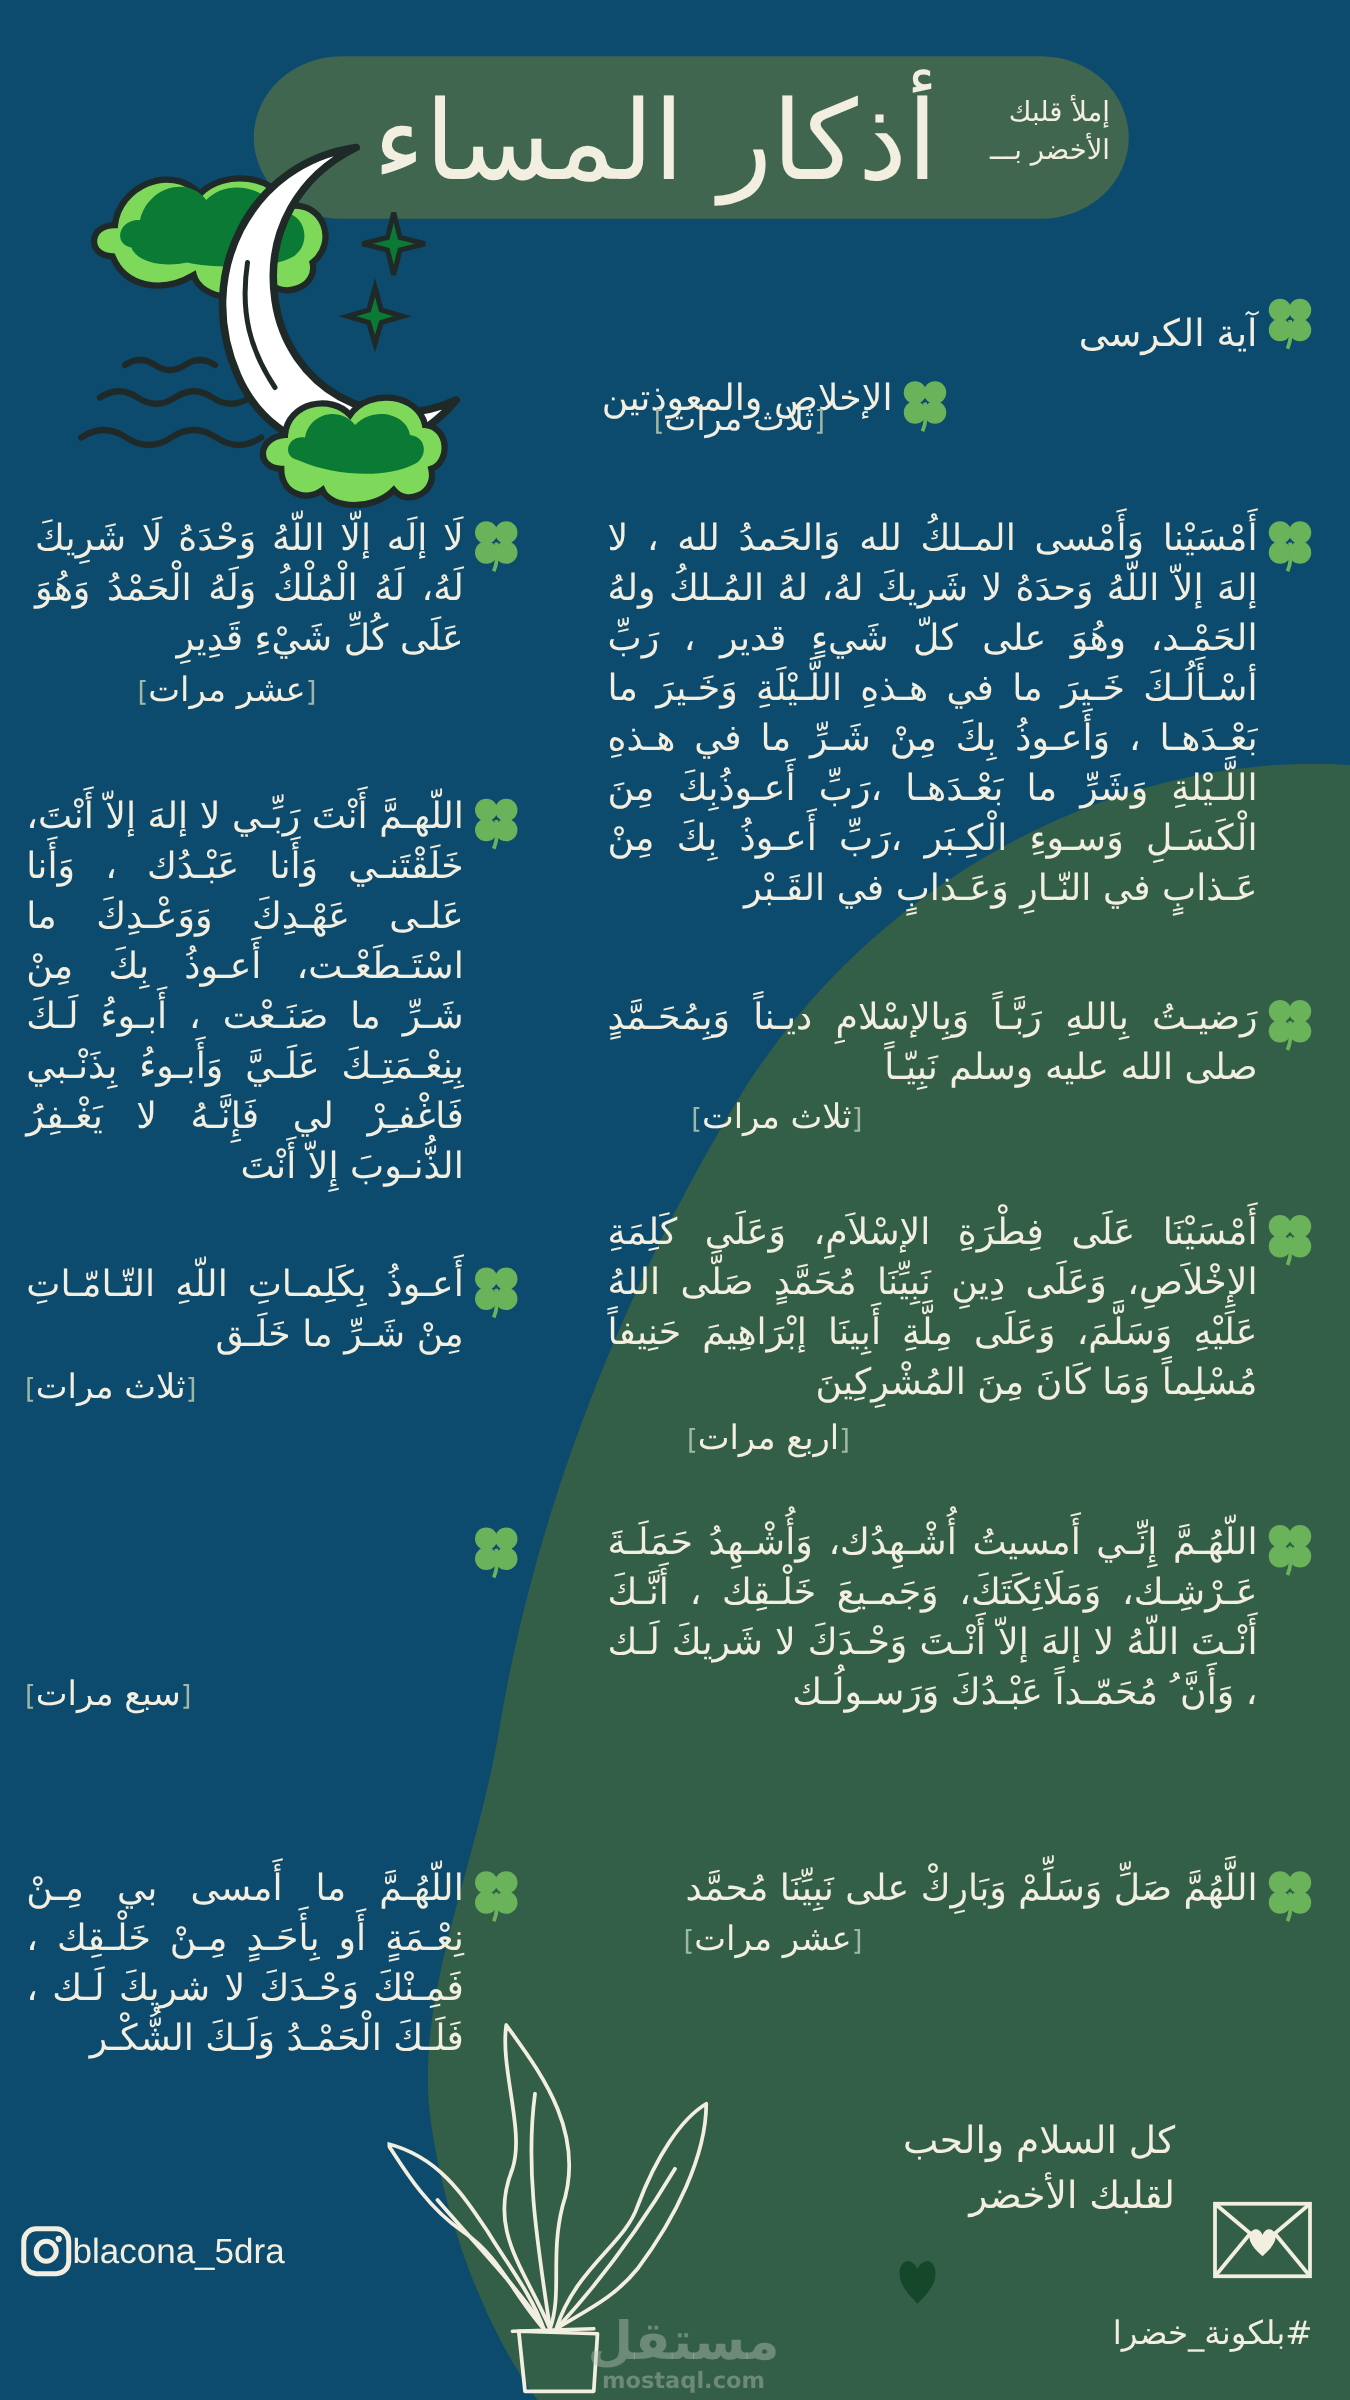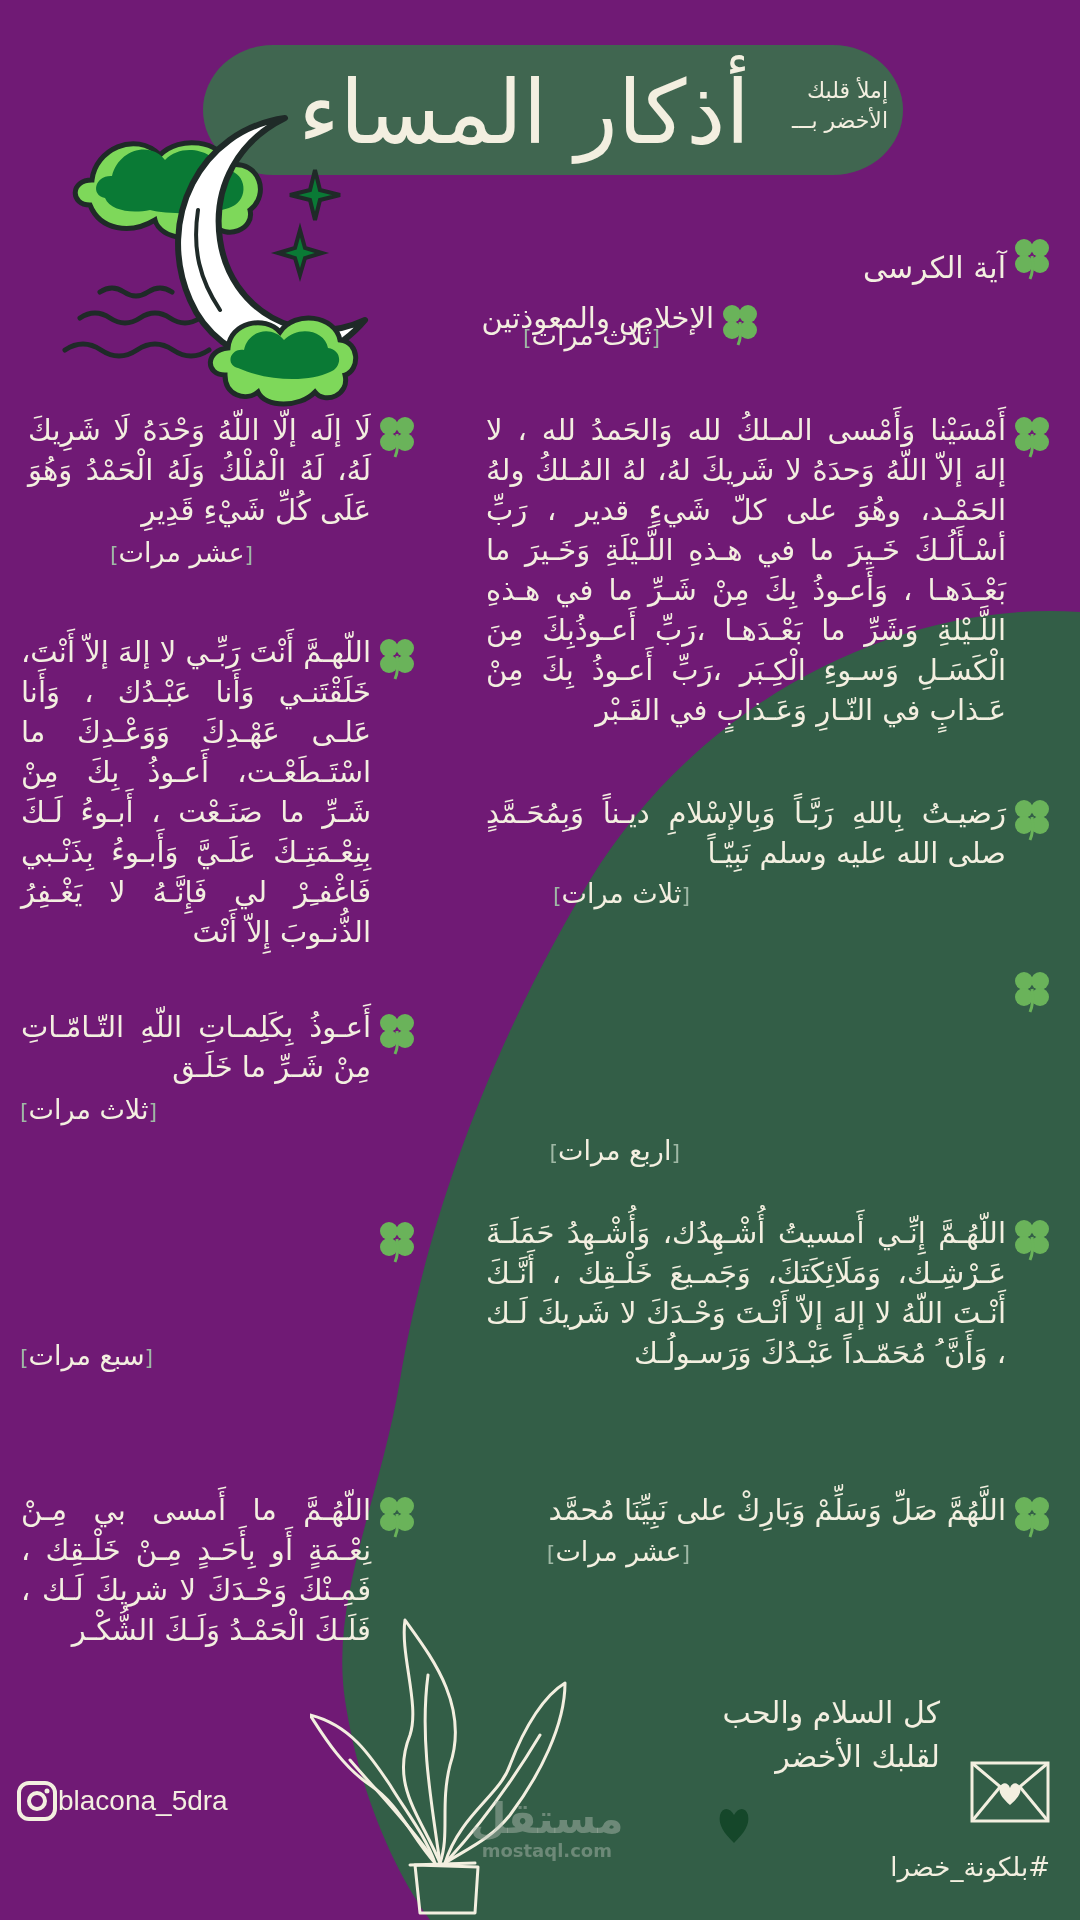--- a/index.html
+++ b/index.html
@@ -1,36 +1,36 @@
 <!DOCTYPE html>
 <html><head>
 <meta charset="utf-8">
 <style>
   html, body { margin:0; padding:0; }
   body { width:1080px; height:1920px; overflow:hidden; background:#15472a; font-family:"DejaVu Sans", sans-serif; color:#f3efe0; }
-  .page { position:relative; width:1080px; height:1920px; overflow:hidden; background:#701a75; }
+  .page { position:relative; width:1080px; height:1920px; overflow:hidden; background:#0c4a6e; }
   .bg-shape { position:absolute; left:0; top:0; width:1080px; height:1920px; z-index:0; }
   .title-pill { position:absolute; left:203px; top:45px; width:700px; height:130px; background:#406650; border-radius:70px 70px 70px 70px / 65px 65px 65px 65px; z-index:1; }
   .title { position:absolute; right:330px; top:58px; font-size:88px; line-height:110px; color:#f3efe0; direction:rtl; z-index:3; white-space:nowrap; }
   .tagline { position:absolute; right:192px; top:76px; font-size:22px; line-height:30px; color:#f3efe0; direction:rtl; text-align:right; z-index:3; }
   .moon-art { position:absolute; left:60px; top:110px; width:340px; height:300px; z-index:2; }
   .block { position:absolute; direction:rtl; text-align:justify; z-index:3; color:#f3efe0; }
   .block .row { display:flex; flex-direction:row; align-items:flex-start; }
   .clover { flex:0 0 auto; width:40px; height:44px; margin-left:6px; margin-top:4px; }
   .txt { font-size:29px; line-height:40px; text-align-last:right; }
   .count { font-size:27px; line-height:36px; direction:rtl; white-space:nowrap; }
   .count .br { color:#9fb8a5; font-size:22px; }
   .plant { position:absolute; left:310px; top:1615px; width:300px; height:305px; z-index:2; }
   .insta { position:absolute; left:16px; top:1780px; display:flex; align-items:center; z-index:3; }
   .insta-handle { font-family:Liberation Sans, sans-serif; font-size:28px; margin-left:0; color:#f3efe0; }
   .closing { position:absolute; right:140px; top:1691px; font-size:30px; line-height:44px; direction:rtl; text-align:right; z-index:3; }
   .envelope { position:absolute; left:970px; top:1760px; width:80px; height:65px; z-index:3; }
   .heart-small { position:absolute; left:718px; top:1805px; width:32px; height:40px; z-index:3; }
   .hashtag { position:absolute; right:30px; top:1852px; font-size:26px; direction:rtl; z-index:3; }
-  .watermark { position:absolute; left:470px; top:1797px; text-align:center; color:rgba(180,190,180,0.45); z-index:2; }
+  .watermark { position:absolute; left:470px; top:1851px; text-align:center; color:rgba(180,190,180,0.45); z-index:2; }
   .watermark .wm-ar { font-size:42px; font-weight:bold; line-height:44px; }
   .watermark .wm-en { font-size:18px; font-weight:bold; line-height:20px; }
 </style>
 </head>
 <body>
 
 <div class="page">
 
   <svg class="bg-shape" viewBox="0 0 1080 1920">
     <path d="M1080 612 C 900 600, 700 700, 590 880 C 470 1080, 420 1260, 400 1380 C 380 1500, 330 1600, 345 1700 C 360 1800, 400 1880, 430 1920 L 1080 1920 Z" fill="#335e47"></path>
@@ -130,20 +130,21 @@
     <div class="row">
       <svg class="clover" viewBox="0 0 40 44">
           <g fill="#6ab35a">
             <circle cx="12" cy="12" r="9"></circle>
             <circle cx="28" cy="12" r="9"></circle>
             <circle cx="12" cy="28" r="9"></circle>
             <circle cx="28" cy="28" r="9"></circle>
             <path d="M20 20 Q 22 34 18 43" stroke="#6ab35a" stroke-width="3" fill="none"></path>
           </g>
         </svg>
+      <span class="txt" style="width:520px;">أَمْسَيْنَا عَلَى فِطْرَةِ الإسْلاَمِ، وَعَلَى كَلِمَةِ الإِخْلاَصِ، وَعَلَى دِينِ نَبِيِّنَا مُحَمَّدٍ صَلَّى اللهُ عَلَيْهِ وَسَلَّمَ، وَعَلَى مِلَّةِ أَبِينَا إبْرَاهِيمَ حَنِيفاً مُسْلِماً وَمَا كَانَ مِنَ المُشْرِكِينَ</span>
     </div>
   </div>
   <div class="count" style="position:absolute; right:400px; top:1133px; z-index:3;"><span class="br">[</span><span>اربع مرات</span><span class="br">]</span></div>
 
   <div class="block" style="right:28px; top:1213px; width:580px;">
     <div class="row">
       <svg class="clover" viewBox="0 0 40 44">
           <g fill="#6ab35a">
             <circle cx="12" cy="12" r="9"></circle>
             <circle cx="28" cy="12" r="9"></circle>

